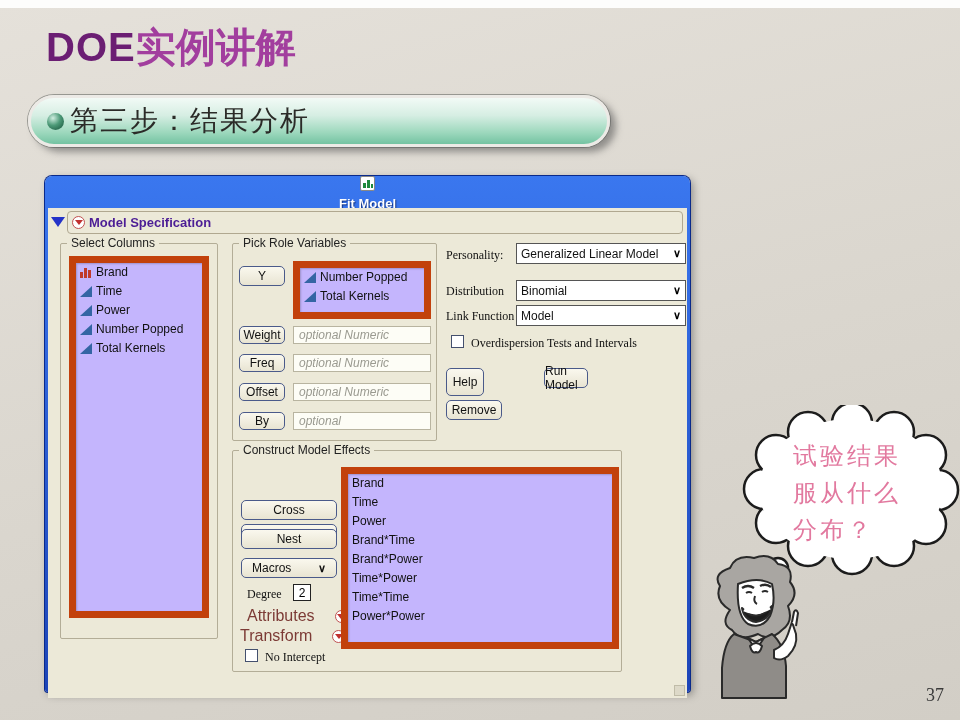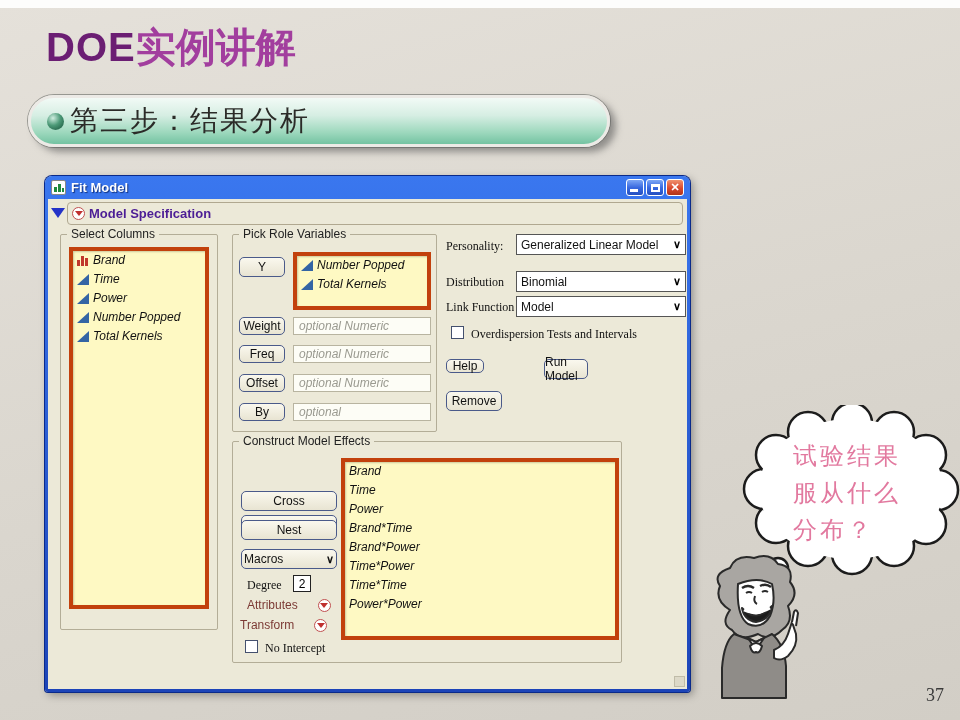--- a/index.html
+++ b/index.html
@@ -26,21 +26,21 @@
     border:3px solid #eceae6;box-shadow:6px 5px 7px rgba(80,80,80,.55),0 0 0 1px #9a9a94;
     display:flex;align-items:center;padding-left:16px;}
   .banner .sphere{width:17px;height:17px;border-radius:50%;margin-right:6px;
     background:radial-gradient(circle at 35% 30%,#cfeee0 0%,#4d9a78 45%,#134d36 100%);}
   .banner .btxt{font-family:"Liberation Serif",serif;font-size:28px;color:#2b2b28;letter-spacing:2px;}
 
   
   .dlg{position:absolute;left:45px;top:176px;width:645px;height:516px;
     background:linear-gradient(180deg,#3a77ef,#1c44b8);border-radius:7px 7px 3px 3px;
     padding:0 3px 3px 3px;box-shadow:0 0 0 1px #0a2a8a,3px 3px 8px rgba(0,0,0,.35);}
-  .titlebar{height:23px;display:flex;align-items:center;gap:5px;padding:0 3px;}
+  .titlebar{height:32px;display:flex;align-items:center;gap:5px;padding:0 3px;flex-direction:column;}
   .appicon{width:15px;height:15px;background:#fff;border:1px solid #888;border-radius:2px;position:relative;flex:0 0 auto;}
   .appicon i{position:absolute;background:#1f8a3c;}
   .appicon .b1{left:2px;bottom:2px;width:3px;height:5px;}
   .appicon .b2{left:6px;bottom:2px;width:3px;height:8px;}
   .appicon .b3{left:10px;bottom:2px;width:2px;height:4px;}
   .titletxt{color:#fff;font-weight:bold;font-size:13px;text-shadow:1px 1px 1px #10307e;flex:1;}
   .winbtns{display:flex;gap:2px;}
   .wbtn{width:18px;height:17px;border-radius:3px;border:1px solid #fff;display:flex;align-items:center;justify-content:center;position:relative;
     background:linear-gradient(180deg,#7da7f5 0%,#3a6ae0 50%,#2450c0 100%);}
   .wbtn.close{background:linear-gradient(180deg,#f0926f 0%,var(--close-red) 55%,#b03418 100%);color:#fff;font-size:11px;font-weight:bold;line-height:1;}
@@ -55,42 +55,42 @@
   .specpanel{position:absolute;left:19px;top:3px;width:616px;height:23px;border:1px solid #b0a890;border-radius:4px;
     background:var(--dialog-bg);display:flex;align-items:center;padding-left:4px;gap:4px;}
   .redtri{width:13px;height:13px;border-radius:50%;border:1px solid #c05050;background:#fff;display:flex;align-items:center;justify-content:center;flex:0 0 auto;}
   .redtri b{width:0;height:0;border-left:4px solid transparent;border-right:4px solid transparent;border-top:5px solid #c03030;}
   .spectitle{font-size:13px;font-weight:bold;color:#4c1d95;}
 
   
   .grp{position:absolute;border:1px solid #b3ad97;border-radius:2px;}
   .grp>.glabel{position:absolute;top:-8px;left:6px;background:var(--dialog-bg);padding:0 4px;font-size:12px;color:#222;white-space:nowrap;}
 
-  .listbox{position:absolute;background:#fef9c3;border:4px solid #c2410c;box-shadow:inset 1px 1px 2px rgba(0,0,0,.2);overflow:hidden;font-style:italic;}
+  .listbox{position:absolute;background:#c4b5fd;border:7px solid #c2410c;box-shadow:inset 1px 1px 2px rgba(0,0,0,.2);overflow:hidden;}
   .li{display:flex;align-items:center;gap:4px;padding:1px 4px;font-size:12px;color:#111;line-height:17px;white-space:nowrap;}
   .tri-cont{width:12px;height:11px;background:var(--continuous-blue);clip-path:polygon(100% 0,0 100%,100% 100%);flex:0 0 auto;}
   .bars-nom{width:12px;height:11px;display:flex;align-items:flex-end;gap:1px;flex:0 0 auto;}
   .bars-nom i{display:block;width:3px;background:var(--nominal-red);}
   .bars-nom .h1{height:6px;}.bars-nom .h2{height:10px;}.bars-nom .h3{height:8px;}
 
   .btn{position:absolute;background:linear-gradient(180deg,#faf8ee,#e8e4d2);border:1px solid #4a5a8a;border-radius:5px;
     font-size:12px;color:#111;display:flex;align-items:center;justify-content:center;font-family:"Liberation Sans",sans-serif;}
   .optfield{position:absolute;background:#fdfdf6;border:1px solid #b8b4a0;display:flex;align-items:center;padding:0 5px;
     font-size:12px;font-style:italic;color:var(--optional-gray);}
 
   .lbl{position:absolute;font-size:12px;color:#111;white-space:nowrap;font-family:Liberation Serif, serif;}
   .drop{position:absolute;background:#fff;border:1px solid #555;display:flex;align-items:center;padding:0 4px;font-size:12px;color:#111;}
   .drop .chev{margin-left:auto;font-weight:bold;font-size:11px;color:#000;}
   .dropbtn{position:absolute;background:linear-gradient(180deg,#faf8ee,#e8e4d2);border:1px solid #4a5a8a;border-radius:5px;
-    display:flex;align-items:center;padding:0 2px;font-size:12px;color:#111;}
+    display:flex;align-items:center;padding:0 10px;font-size:12px;color:#111;}
   .dropbtn .chev{margin-left:auto;font-weight:bold;font-size:11px;}
 
   .cb{position:absolute;width:13px;height:13px;background:#fff;border:1px solid #44506e;}
   .degreebox{position:absolute;width:18px;height:17px;background:#fff;border:1px solid #222;display:flex;align-items:center;justify-content:center;font-size:12px;}
-  .mlabel{position:absolute;font-size:12px;color:var(--maroon-label);display:flex;align-items:center;gap:20px;white-space:nowrap;}
+  .mlabel{position:absolute;font-size:16px;color:var(--maroon-label);display:flex;align-items:center;gap:20px;white-space:nowrap;}
   .grip{position:absolute;right:2px;bottom:2px;width:11px;height:11px;background:#ddd9c8;border:1px solid #c0bca8;}
 
   
   .bubble-svg{position:absolute;left:742px;top:405px;}
   .bubble-text{position:absolute;left:793px;top:438px;width:150px;font-family:"Liberation Serif",serif;
     font-size:24px;line-height:37px;color:var(--pink-text);letter-spacing:3px;}
   .char-svg{position:absolute;left:700px;top:550px;}
 
   .pagenum{position:absolute;right:16px;bottom:14px;font-family:"Liberation Serif",serif;font-size:18px;color:#3a3a3a;}
 </style>
@@ -199,21 +199,21 @@
       <span>Binomial</span>
       <span class="chev">∨</span>
     </div>
     <span class="lbl" style="left:398px;top:101px;">Link Function</span>
     <div class="drop" style="left:468px;top:97px;width:170px;height:21px;">
       <span>Model</span>
       <span class="chev">∨</span>
     </div>
     <span class="cb" style="left:403px;top:127px;"></span>
     <span class="lbl" style="left:423px;top:128px;">Overdispersion Tests and Intervals</span>
-    <div class="btn" style="left:398px;top:160px;width:38px;height:14px;">Help</div>
+    <div class="btn" style="left:398px;top:160px;width:38px;height:28px;">Help</div>
     <div class="btn" style="left:496px;top:160px;width:44px;height:20px;">Run Model</div>
     <div class="btn" style="left:398px;top:192px;width:56px;height:20px;">Remove</div>
 
     <div class="grp" style="left:184px;top:242px;width:390px;height:222px;">
       <span class="glabel">Construct Model Effects</span>
       <div class="btn" style="left:8px;top:33px;width:96px;height:20px;margin-top:40px;">Add</div>
       <div class="btn" style="left:8px;top:49px;width:96px;height:20px;">Cross</div>
       <div class="btn" style="left:8px;top:78px;width:96px;height:20px;">Nest</div>
       <div class="dropbtn" style="left:8px;top:107px;width:96px;height:20px;">
         <span>Macros</span>

